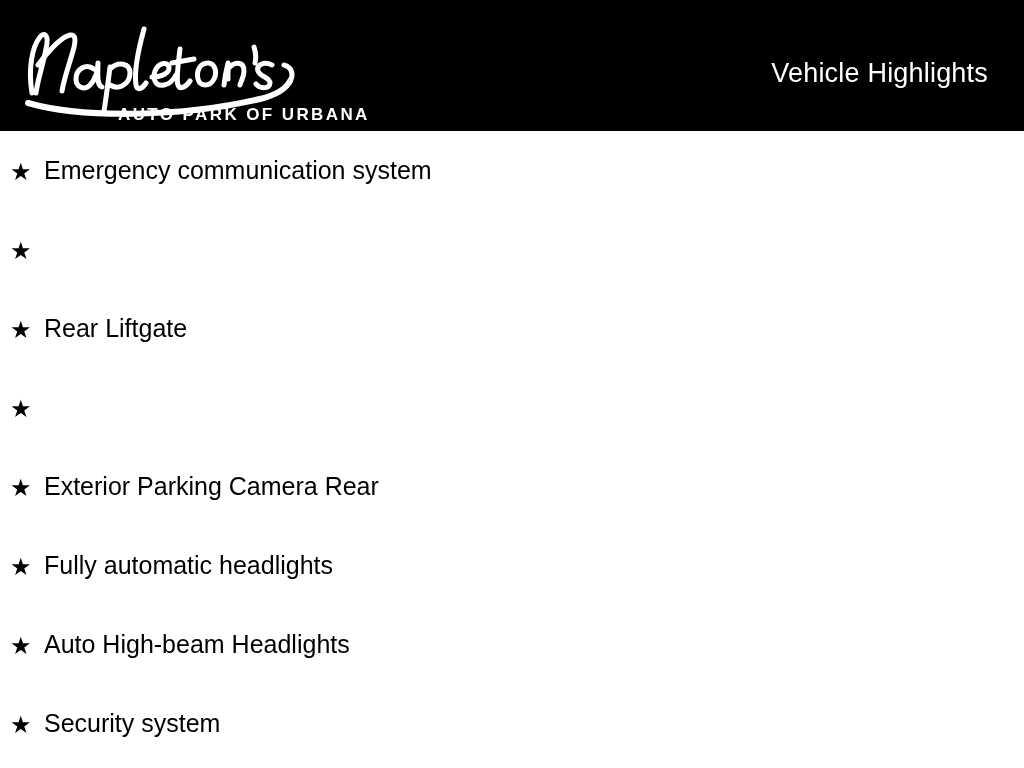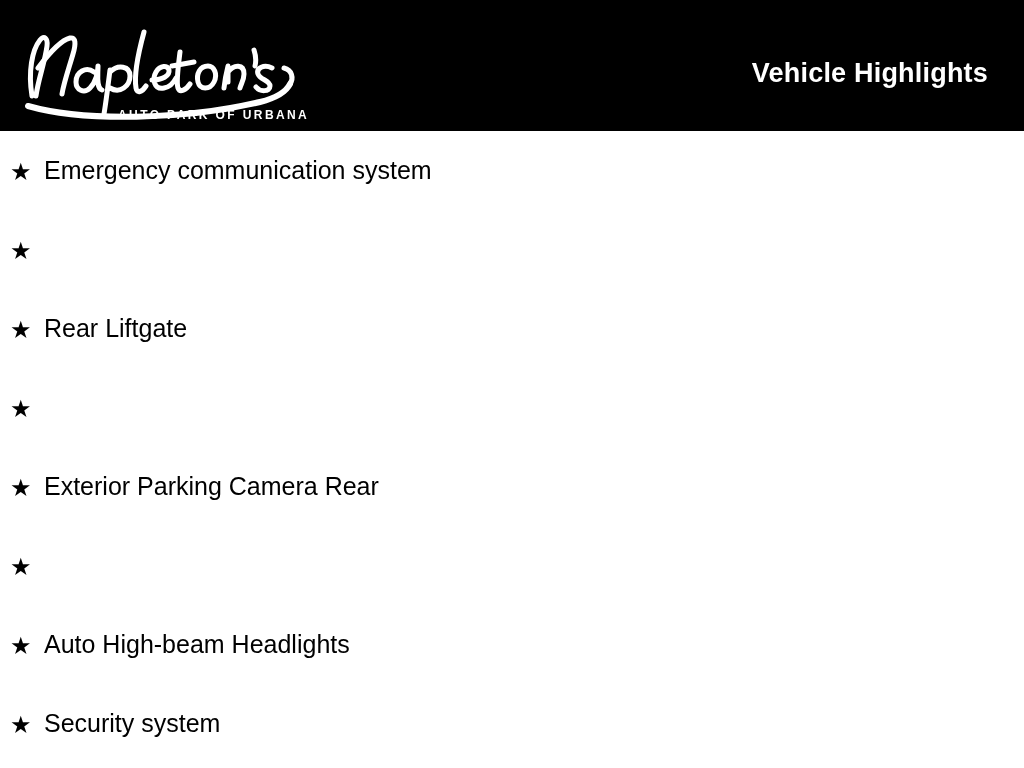--- a/index.html
+++ b/index.html
@@ -41,21 +41,21 @@
     justify-content: center;
   }
 
   .logo-svg {
     display: block;
   }
 
   .header-title {
     color: #ffffff;
     font-size: 27px;
-    font-weight: 700;
+    font-weight: 400;
     letter-spacing: 0.2px;
     line-height: 1;
     white-space: nowrap;
     margin-top: 16px;
   }
 
   
   .highlights {
     position: relative;
     width: 1024px;
@@ -124,21 +124,21 @@
           <path d="M240,40 C242,46 242,52 241,56"></path>
           <path d="M258,58 C250,54 242,58 244,64 C246,70 256,70 256,76 C256,82 246,82 242,77"></path>
 
           <path d="M14,96 C70,112 170,110 246,92 C262,88 272,82 276,74" stroke-width="6"></path>
 
           <path d="M276,74 C280,68 278,60 270,58"></path>
         </g>
       </svg>
       <div style="display:flex;align-items:center;gap:6px;margin-top:-14px;padding-left:98px;">
         <span style="display:block;width:18px;height:2px;background:#ffffff;"></span>
-        <span style="color:#ffffff;font-size:12px;letter-spacing:2.4px;font-weight:700;white-space:nowrap;">AUTO PARK OF URBANA</span>
+        <span style="color:#ffffff;font-size:17px;letter-spacing:2.4px;font-weight:700;white-space:nowrap;">AUTO PARK OF URBANA</span>
         <span style="display:block;width:18px;height:2px;background:#ffffff;"></span>
       </div>
     </div>
 
     <div class="header-title">Vehicle Highlights</div>
   </div>
 
   <ul class="highlights">
 
     <li class="highlight-row">
@@ -159,20 +159,21 @@
       <span class="bullet-star">★</span>
     </li>
 
     <li class="highlight-row">
       <span class="bullet-star">★</span>
       <span class="highlight-label">Exterior Parking Camera Rear</span>
     </li>
 
     <li class="highlight-row">
       <span class="bullet-star">★</span>
+      <span class="highlight-label">Fully automatic headlights</span>
     </li>
 
     <li class="highlight-row">
       <span class="bullet-star">★</span>
       <span class="highlight-label">Auto High-beam Headlights</span>
     </li>
 
     <li class="highlight-row">
       <span class="bullet-star">★</span>
       <span class="highlight-label">Security system</span>

